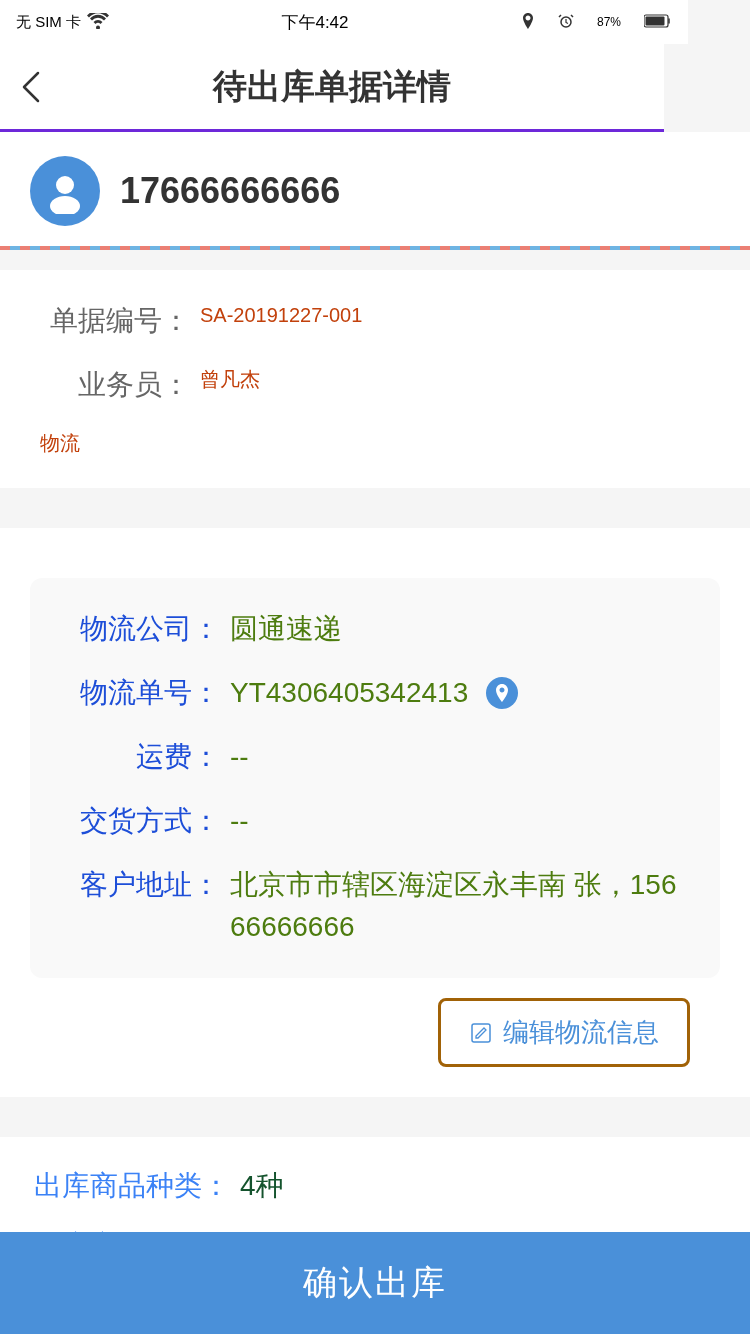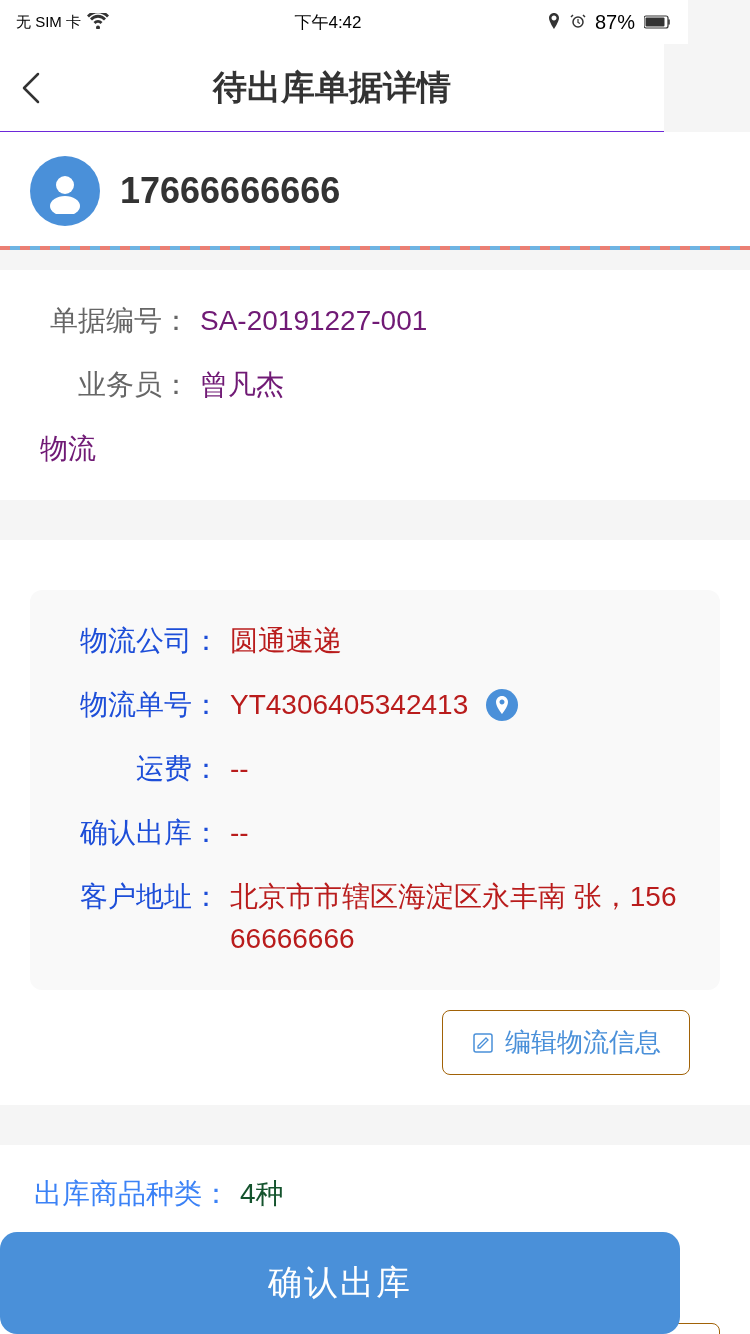--- a/index.html
+++ b/index.html
@@ -31,34 +31,34 @@
       gap: 6px;
       font-size: 15px;
     }
     .status-center {
       font-size: 17px;
       font-weight: 500;
     }
     .status-right {
       display: flex;
       align-items: center;
-      gap: 9px;
-      font-size: 20px;
+      gap: 23px;
+      font-size: 12px;
     }
 
     
     .nav-bar {
       width: 664px;
       height: 88px;
       background: #fff;
       display: flex;
       align-items: center;
       justify-content: center;
       position: relative;
-      border-bottom: 1px solid #6d28d9;
+      border-bottom: 3px solid #6d28d9;
     }
     .nav-back {
       position: absolute;
       left: 20px;
       font-size: 28px;
       color: #333;
       cursor: pointer;
       display: flex;
       align-items: center;
     }
@@ -129,22 +129,22 @@
     }
     .info-label {
       font-size: 28px;
       color: #666;
       min-width: 160px;
       text-align: right;
       flex-shrink: 0;
       line-height: 1.5;
     }
     .info-value {
-      font-size: 28px;
-      color: #701a75;
+      font-size: 20px;
+      color: #c2410c;
       line-height: 1.5;
       flex: 1;
       padding-left: 10px;
     }
 
     
     .logistics-card {
       background: #f9f9f9;
       border-radius: 12px;
       margin-top: 20px;
@@ -161,21 +161,21 @@
     .logistics-label {
       font-size: 28px;
       color: #1d4ed8;
       min-width: 160px;
       text-align: right;
       flex-shrink: 0;
       line-height: 1.5;
     }
     .logistics-value {
       font-size: 28px;
-      color: #b91c1c;
+      color: #4d7c0f;
       line-height: 1.5;
       flex: 1;
       padding-left: 10px;
       display: flex;
       align-items: center;
       gap: 14px;
       flex-wrap: wrap;
     }
 
     .location-icon {
@@ -188,21 +188,21 @@
     }
 
     
     .edit-btn {
       display: flex;
       align-items: center;
       justify-content: flex-end;
       padding: 20px 30px 0 30px;
     }
     .btn-outline {
-      border: 1px solid #a16207;
+      border: 3px solid #a16207;
       border-radius: 8px;
       padding: 14px 28px;
       color: #4a90d9;
       font-size: 26px;
       display: flex;
       align-items: center;
       gap: 10px;
       cursor: pointer;
     }
 
@@ -238,26 +238,25 @@
       justify-content: flex-end;
       padding: 20px 30px 30px 30px;
       background: #fff;
     }
 
     
     .confirm-btn-wrap {
       position: fixed;
       bottom: 0;
       left: 0;
-      width: 680px;
+      width: 750px;
       background: #4a90d9;
       padding: 28px 0;
       text-align: center;
       cursor: pointer;
-      border-radius: 17px;
     }
     .confirm-btn-text {
       font-size: 34px;
       font-weight: 500;
       color: #fff;
       letter-spacing: 2px;
     }
 
     .section-gap {
       height: 20px;
@@ -359,21 +358,21 @@
               <path d="M17 8C13.7 8 11 10.7 11 14c0 4.9 6 12 6 12s6-7.1 6-12c0-3.3-2.7-6-6-6zm0 8.5c-1.4 0-2.5-1.1-2.5-2.5S15.6 11.5 17 11.5s2.5 1.1 2.5 2.5-1.1 2.5-2.5 2.5z" fill="#fff"></path>
             </svg>
           </span>
         </span>
       </div>
       <div class="logistics-row">
         <span class="logistics-label">运费：</span>
         <span class="logistics-value">--</span>
       </div>
       <div class="logistics-row">
-        <span class="logistics-label">确认出库：</span>
+        <span class="logistics-label">交货方式：</span>
         <span class="logistics-value">--</span>
       </div>
       <div class="logistics-row">
         <span class="logistics-label">客户地址：</span>
         <span class="logistics-value">北京市市辖区海淀区永丰南  张，156 66666666</span>
       </div>
     </div>
 
     <div class="edit-btn">
       <div class="btn-outline">

